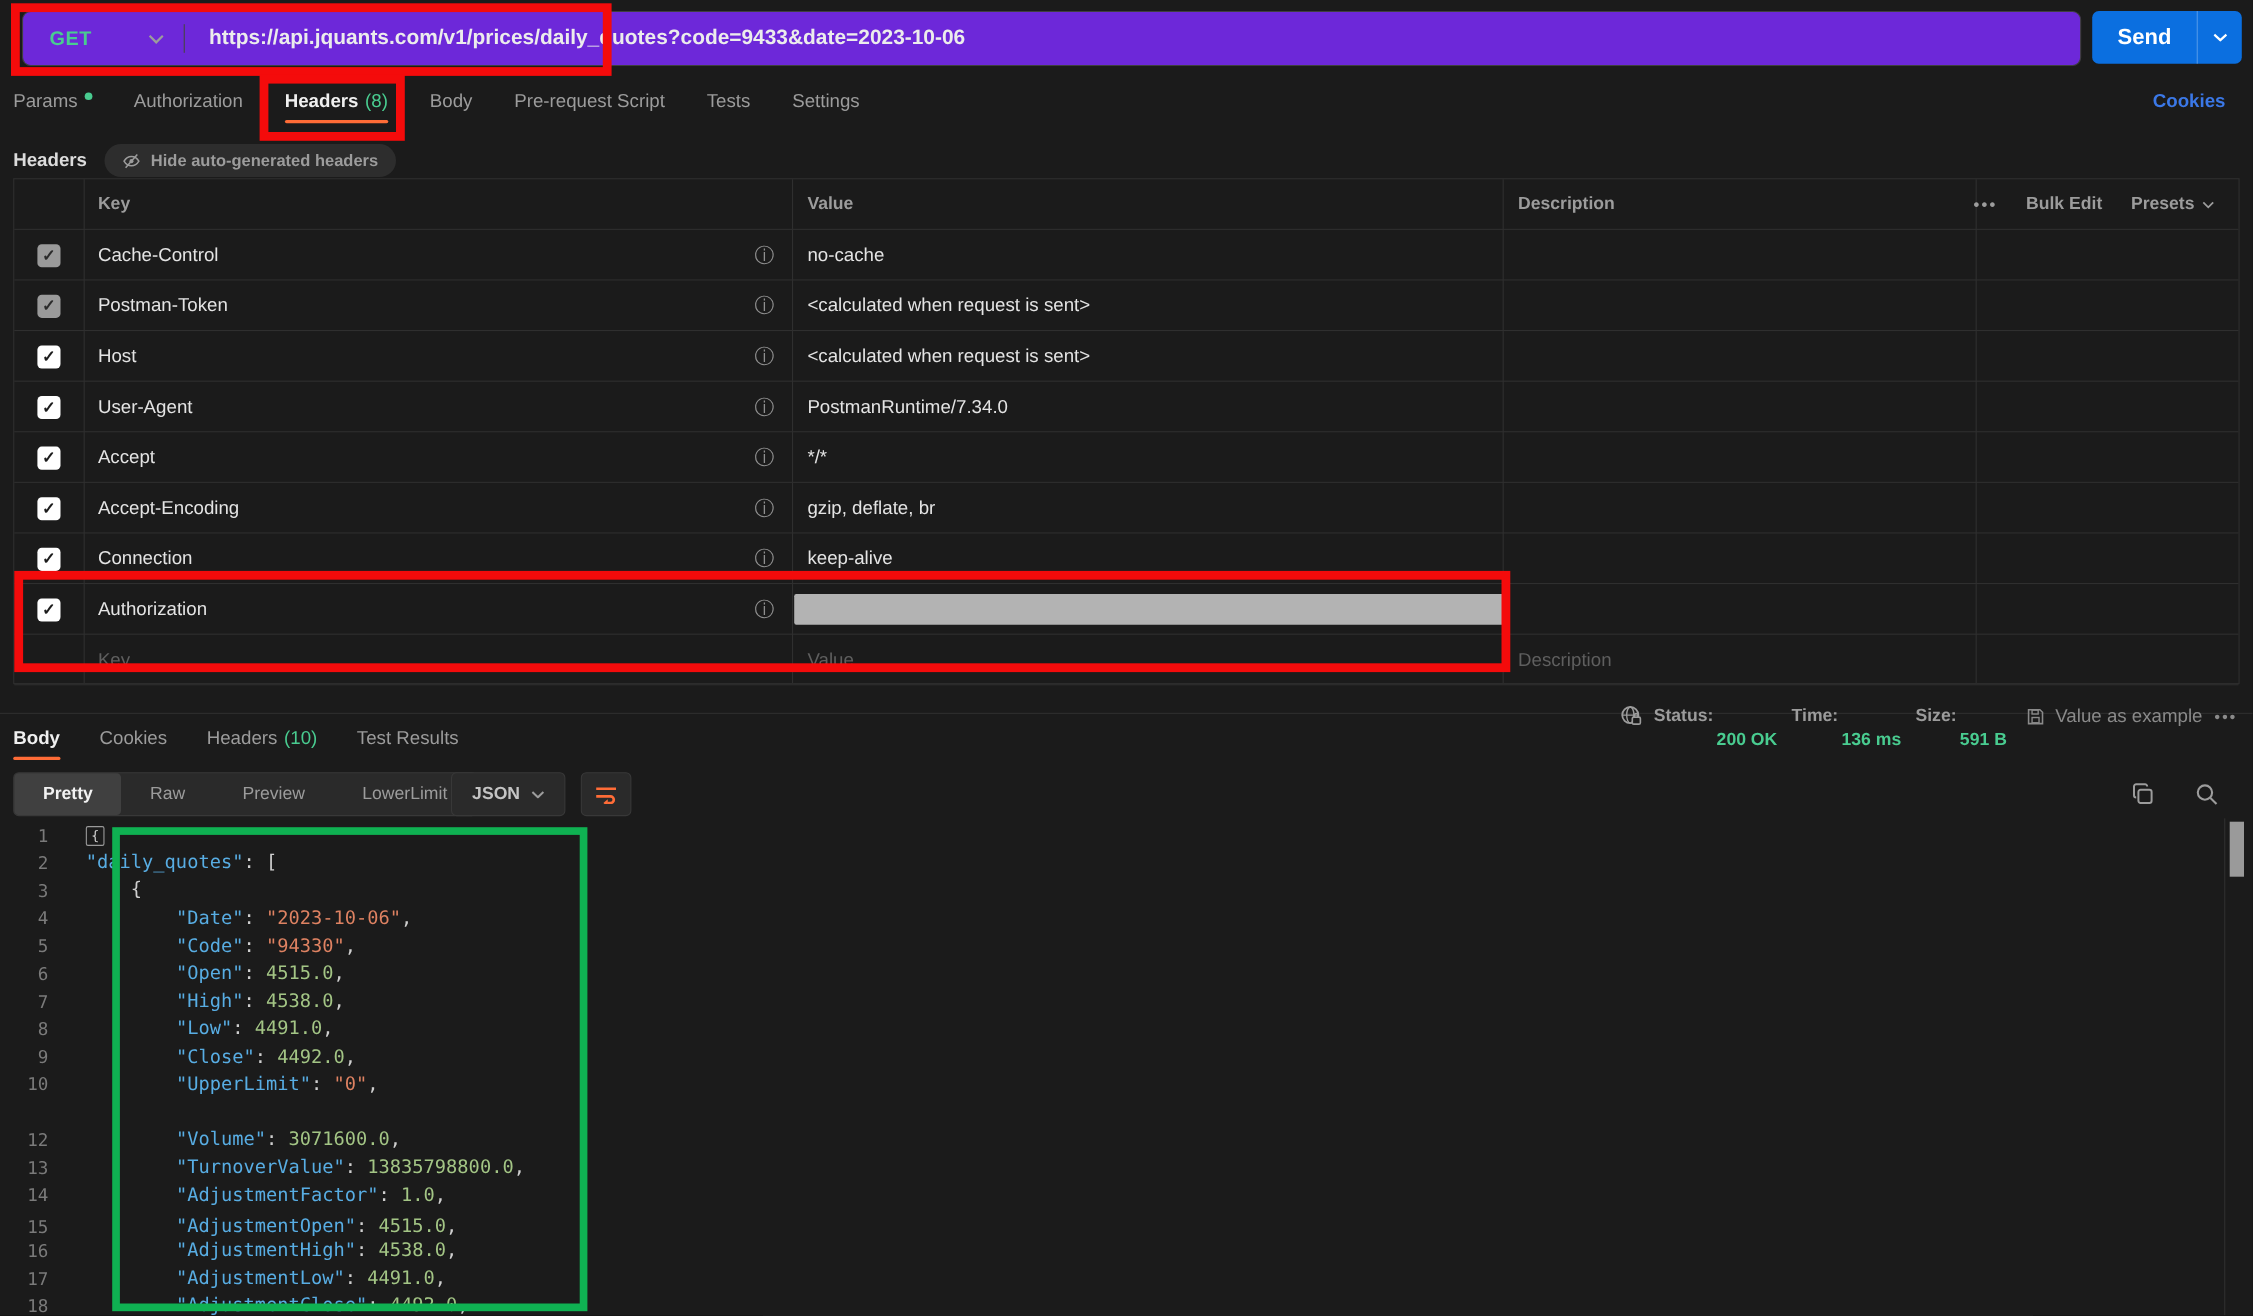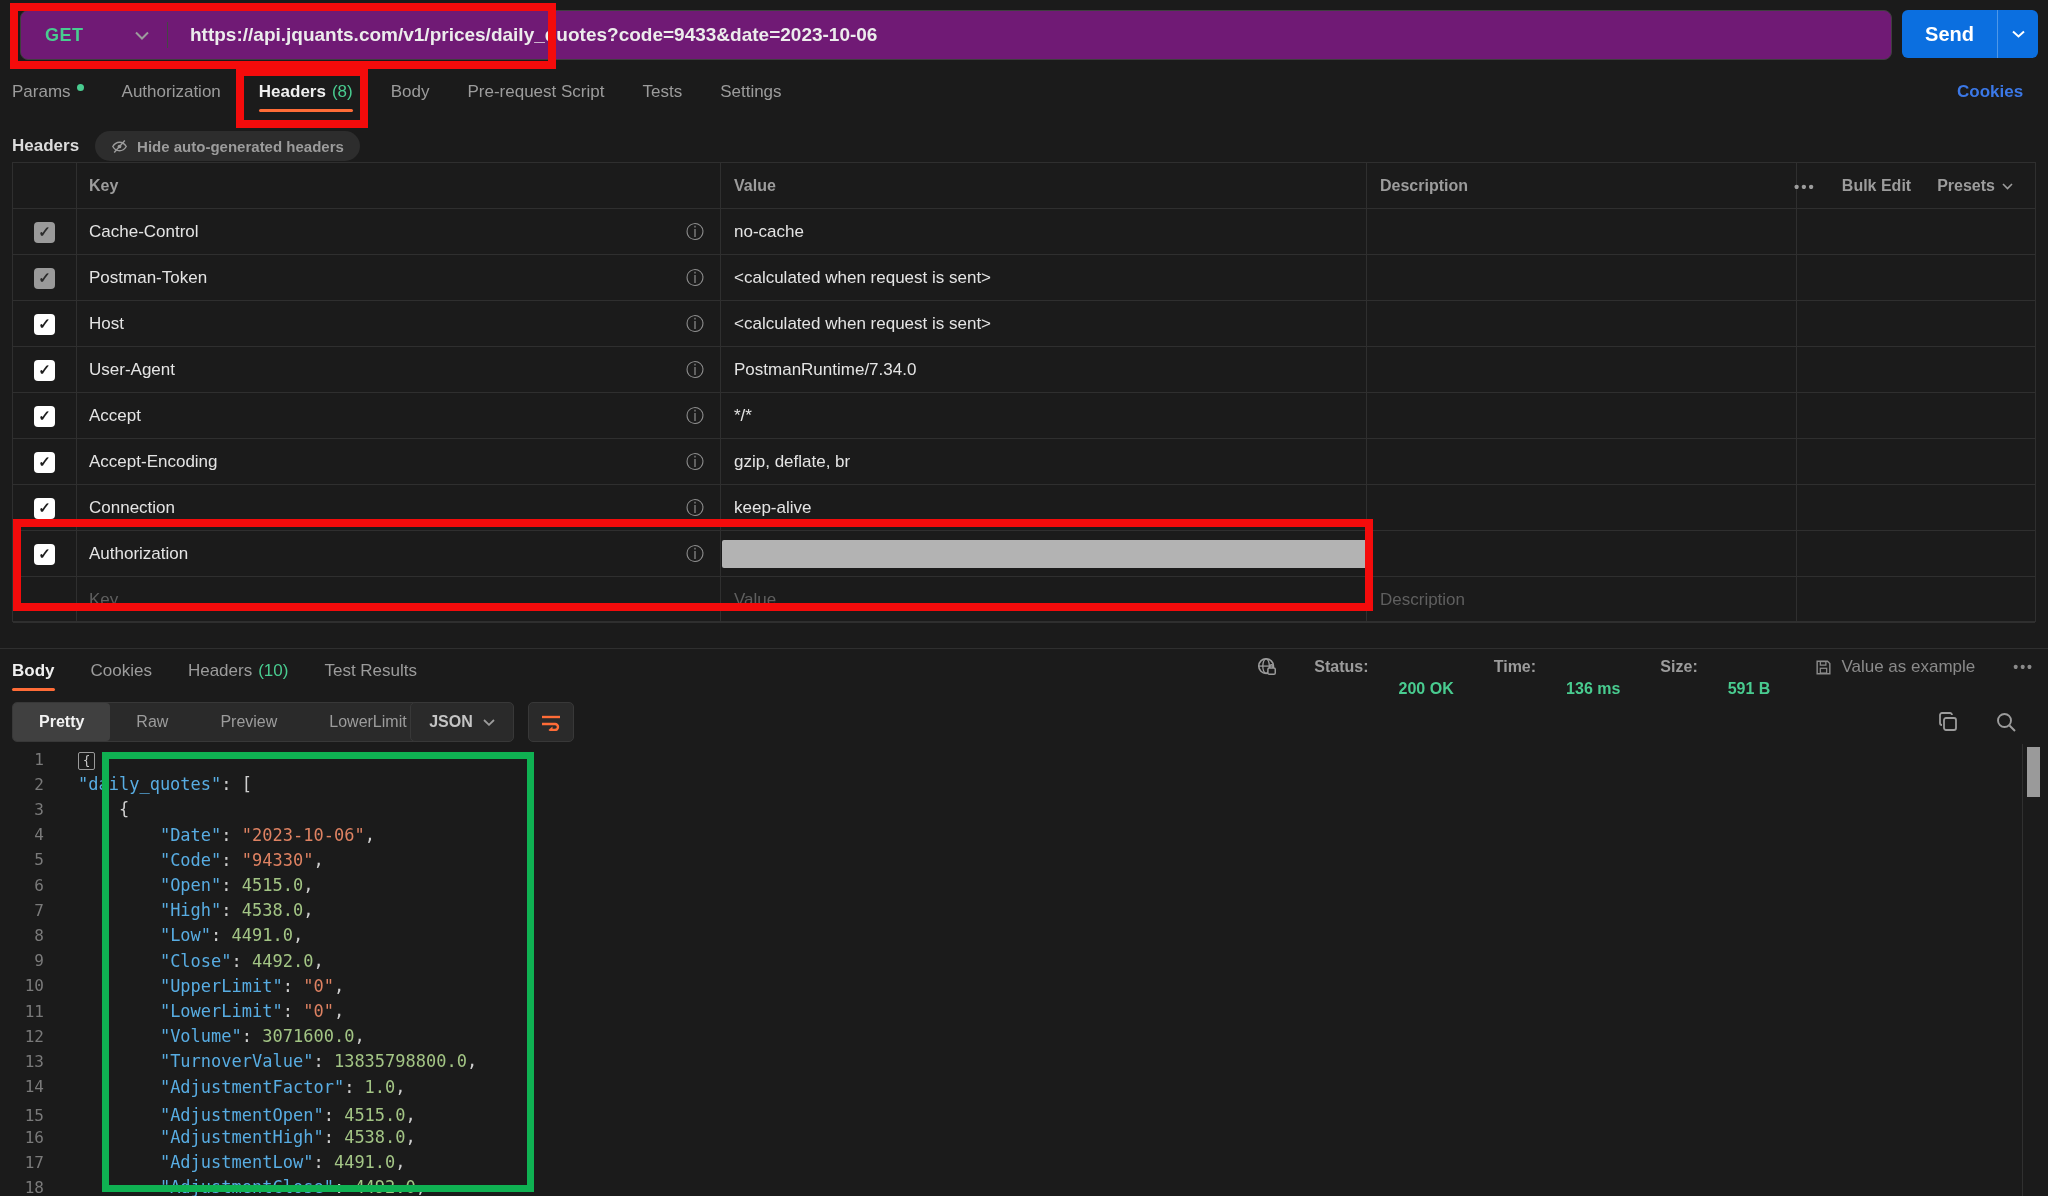--- a/index.html
+++ b/index.html
@@ -1,19 +1,19 @@
 <!DOCTYPE html>
 <html><head>
 <meta charset="utf-8">
 <style>
   html,body{margin:0;padding:0;background:#141414;}
   #app{position:relative;width:2048px;height:1196px;background:#1b1b1b;overflow:hidden;
        font-family:"Liberation Sans",sans-serif;color:#e8e8e8;}
   
-  .req-bar{position:absolute;left:20px;top:10px;width:1870px;height:48px;background:#701a75;
+  .req-bar{position:absolute;left:20px;top:10px;width:1870px;height:48px;background:#6d28d9;
            border:1px solid #3f3f3f;border-radius:8px;display:flex;align-items:center;}
   .method{display:flex;align-items:center;width:146px;padding-left:24px;box-sizing:border-box;cursor:pointer;}
   .method .m-label{color:#49cc90;font-weight:bold;font-size:18px;letter-spacing:.5px;}
   .method .chev{margin-left:auto;margin-right:18px;}
   .vdiv{width:1px;height:26px;background:#454545;}
   .url-text{margin-left:22px;font-size:19px;font-weight:bold;color:#ececec;white-space:nowrap;}
   .send-btn{position:absolute;left:1902px;top:10px;width:136px;height:48px;background:#0b6fe0;
             border-radius:6px;display:flex;align-items:center;cursor:pointer;}
   .send-btn .s-label{flex:1;text-align:center;color:#fff;font-weight:bold;font-size:20px;}
   .send-btn .s-div{width:1px;height:48px;background:rgba(255,255,255,.28);}
@@ -50,21 +50,21 @@
            color:#9c9c9c;font-size:16px;font-weight:bold;}
   .actions .dots{letter-spacing:2px;font-size:15px;cursor:pointer;}
   .actions .act{cursor:pointer;display:flex;align-items:center;gap:7px;}
   
   .anno{position:absolute;pointer-events:none;z-index:50;}
   .anno.red{border:8px solid #f40b0b;}
   .anno.green{border:7px solid #0fb152;}
   
   .resp-sep{position:absolute;left:0;top:648px;width:2048px;height:1px;background:#2f2f2f;}
   .resp-tabs{position:absolute;left:12px;top:652px;height:38px;display:flex;gap:36px;align-items:center;}
-  .resp-meta{position:absolute;right:14px;top:648px;height:38px;display:flex;align-items:center;gap:30px;}
+  .resp-meta{position:absolute;right:14px;top:632px;height:38px;display:flex;align-items:center;gap:3px;}
   .mlabel{color:#9c9c9c;font-size:16px;font-weight:bold;}
   .mvalue{color:#49cc90;font-size:16px;font-weight:bold;margin-top:44px;}
   .msave{color:#8a8a8a;font-size:17px;display:flex;align-items:center;gap:8px;cursor:pointer;}
   .modots{color:#8a8a8a;font-size:14px;letter-spacing:2px;font-weight:bold;cursor:pointer;margin-left:8px;}
   
   .seg{position:absolute;left:12px;top:702px;height:40px;background:#2a2a2a;border:1px solid #383838;
        border-radius:5px;display:flex;align-items:center;box-sizing:border-box;}
   .seg .vtab{padding:0 26px;height:38px;display:flex;align-items:center;font-size:16px;color:#9c9c9c;cursor:pointer;}
   .seg .vtab.active{background:#404040;border-radius:4px;color:#f2f2f2;font-weight:bold;}
   .json-sel{position:absolute;left:410px;top:702px;width:104px;height:40px;background:#2a2a2a;border:1px solid #383838;
@@ -368,24 +368,20 @@
         <span class="ctext">        <span class="tok-k">"Low"</span><span class="tok-p">: </span><span class="tok-n">4491.0</span><span class="tok-p">,</span></span>
       </div>
       <div class="cline" style="top: 201.6px;">
         <span class="ln">9</span>
         <span class="ctext">        <span class="tok-k">"Close"</span><span class="tok-p">: </span><span class="tok-n">4492.0</span><span class="tok-p">,</span></span>
       </div>
       <div class="cline" style="top: 226.8px;">
         <span class="ln">10</span>
         <span class="ctext">        <span class="tok-k">"UpperLimit"</span><span class="tok-p">: </span><span class="tok-s">"0"</span><span class="tok-p">,</span></span>
       </div>
-      <div class="cline" style="top: 252px;">
-        <span class="ln">11</span>
-        <span class="ctext">        <span class="tok-k">"LowerLimit"</span><span class="tok-p">: </span><span class="tok-s">"0"</span><span class="tok-p">,</span></span>
-      </div>
       <div class="cline" style="top: 277.2px;">
         <span class="ln">12</span>
         <span class="ctext">        <span class="tok-k">"Volume"</span><span class="tok-p">: </span><span class="tok-n">3071600.0</span><span class="tok-p">,</span></span>
       </div>
       <div class="cline" style="top: 302.4px;">
         <span class="ln">13</span>
         <span class="ctext">        <span class="tok-k">"TurnoverValue"</span><span class="tok-p">: </span><span class="tok-n">13835798800.0</span><span class="tok-p">,</span></span>
       </div>
       <div class="cline" style="top: 327.6px;">
         <span class="ln">14</span>

